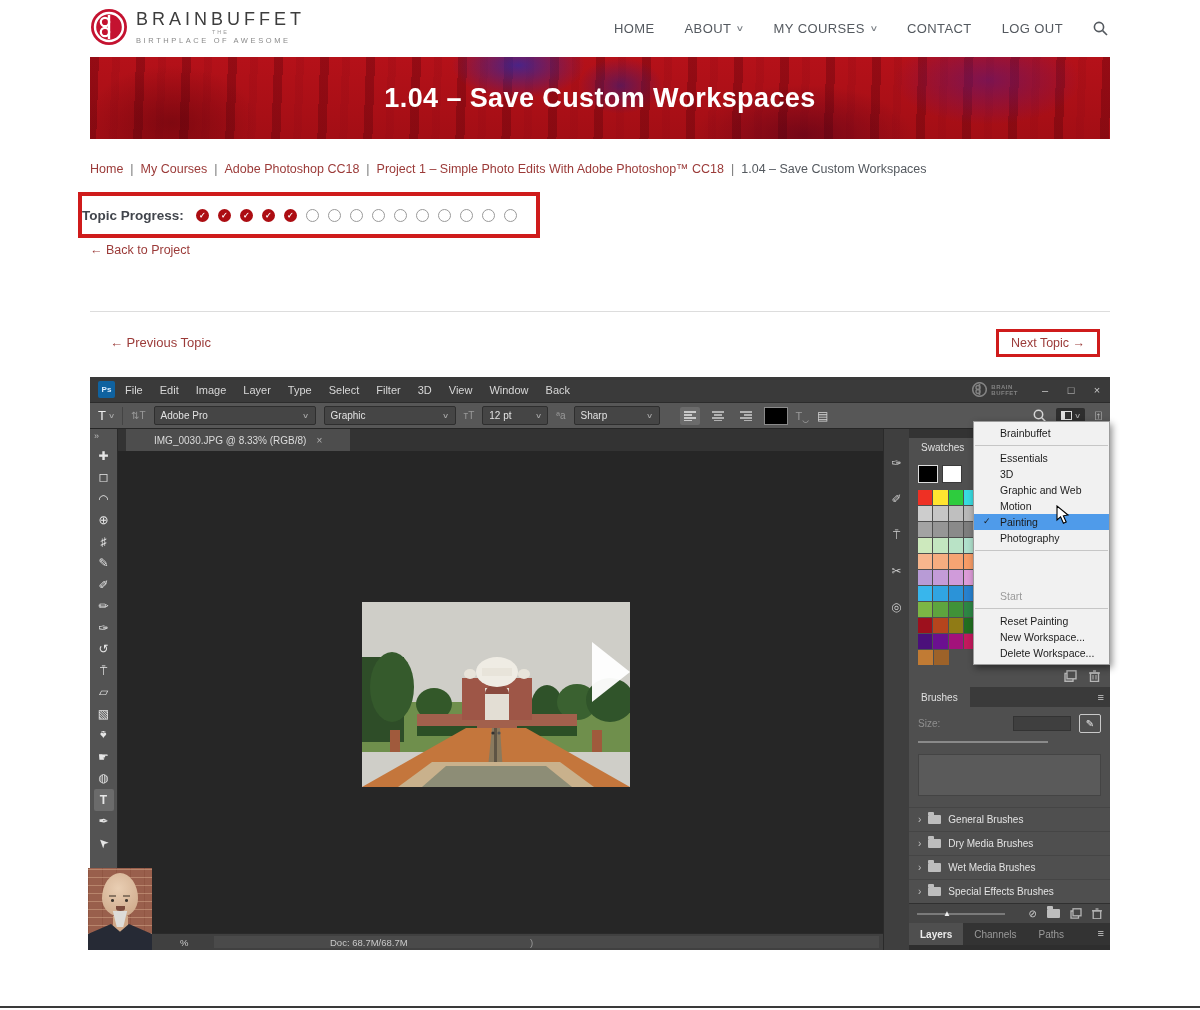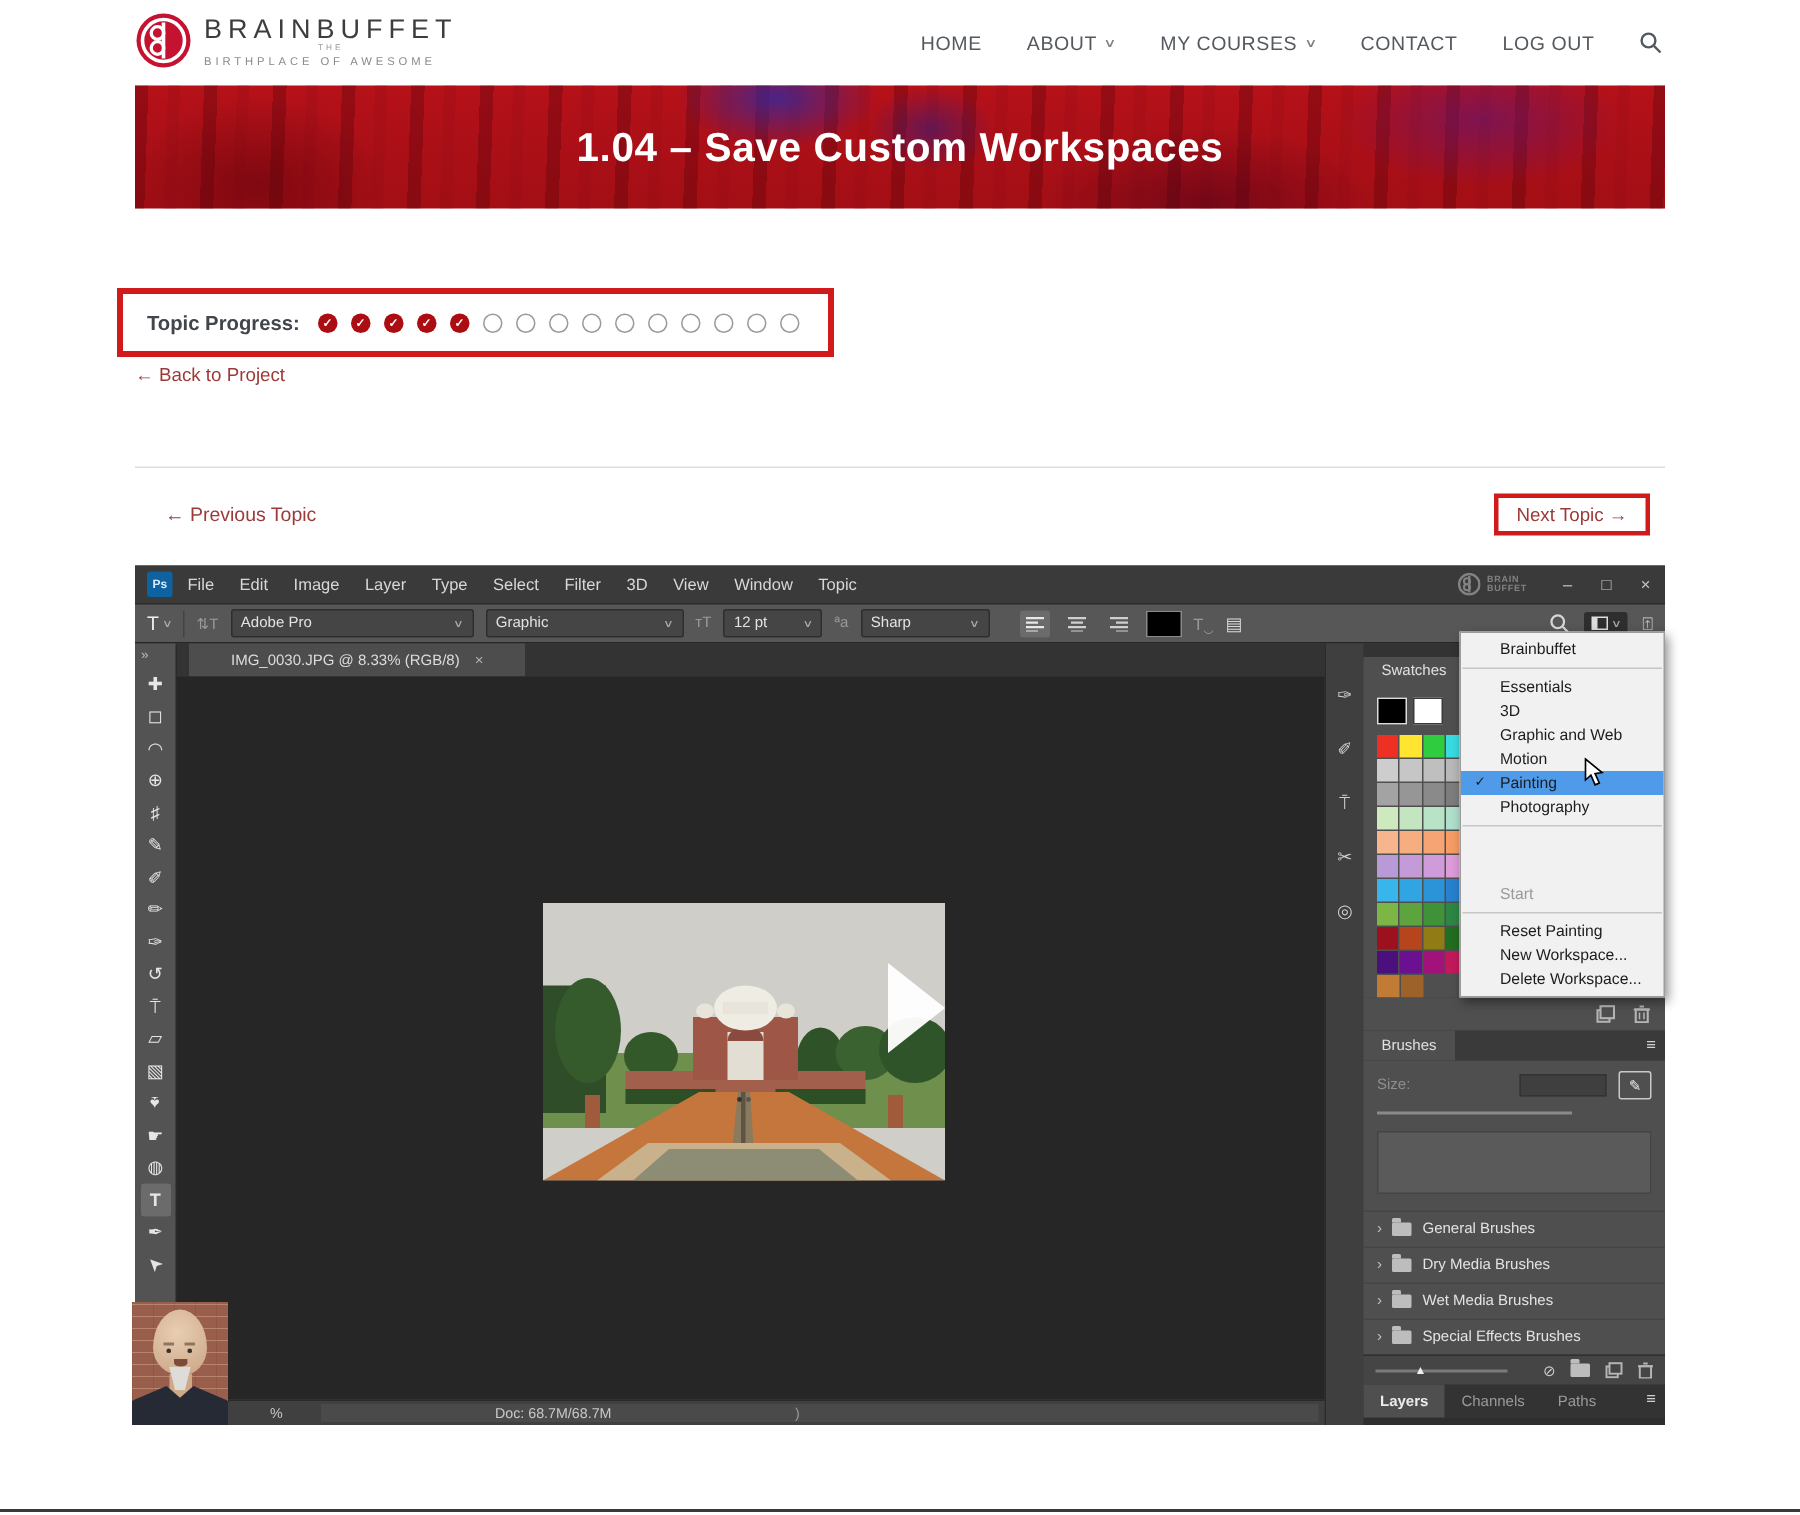--- a/index.html
+++ b/index.html
@@ -28,21 +28,21 @@
       repeating-linear-gradient(92deg, rgba(75,0,10,.30) 0 9px, rgba(0,0,0,0) 9px 22px, rgba(150,12,22,.28) 22px 30px, rgba(0,0,0,0) 30px 46px),
       linear-gradient(180deg,#b51119,#a30e15);
     display:flex;align-items:center;justify-content:center;}
   .banner h1{margin:0;color:#fff;font-size:27px;font-weight:600;letter-spacing:.4px;}
 
   
   .breadcrumb{position:absolute;left:90px;top:162px;font-size:12.5px;color:#9b3a38;}
   .crumb{color:#9b3a38;cursor:pointer;}
   .crumb.last{color:#54595f;cursor:default;}
   .crumb-sep{color:#777;margin:0 7px;}
-  .progress-box{position:absolute;left:78px;top:192px;width:454px;height:38px;border:4px solid #cf1b1b;display:flex;align-items:center;padding-left:16px;gap:8px;background:#fff;}
+  .progress-box{position:absolute;left:78px;top:192px;width:454px;height:38px;border:4px solid #cf1b1b;display:flex;align-items:center;padding-left:0;gap:8px;background:#fff;}
   .progress-label{font-size:13.5px;font-weight:bold;color:#41454c;margin-right:4px;}
   .dot{width:13px;height:13px;border-radius:50%;box-sizing:border-box;display:flex;align-items:center;justify-content:center;cursor:pointer;}
   .dot.done{background:#ac0d12;color:#fff;font-size:8px;font-weight:bold;}
   .dot.todo{border:1.5px solid #9a9a9a;background:#fff;}
   .back-link{position:absolute;left:90px;top:243px;font-size:12.5px;color:#9b3a38;cursor:pointer;}
   .rule{position:absolute;left:90px;top:303px;width:1020px;border:0;border-top:1px solid #ddd;}
   .prev-link{position:absolute;left:110px;top:335px;font-size:13px;color:#9b3a38;cursor:pointer;}
   .next-box{position:absolute;left:996px;top:329px;width:98px;height:22px;border:3px solid #cf1b1b;display:flex;align-items:center;justify-content:center;font-size:12.5px;color:#9b3a38;cursor:pointer;}
 
   
@@ -192,20 +192,21 @@
             <line x1="9.6" y1="9.6" x2="14" y2="14" stroke="#54595f" stroke-width="1.6"></line>
           </svg>
         </span>
       </nav>
   </header>
 
   <div class="banner">
     <h1>1.04 – Save Custom Workspaces</h1>
   </div>
 
+  <div class="breadcrumb"><a class="crumb">Home</a><span class="crumb-sep">|</span><a class="crumb">My Courses</a><span class="crumb-sep">|</span><a class="crumb">Adobe Photoshop CC18</a><span class="crumb-sep">|</span><a class="crumb">Project 1 – Simple Photo Edits With Adobe Photoshop™ CC18</a><span class="crumb-sep">|</span><a class="crumb last">1.04 – Save Custom Workspaces</a></div>
 
   <div class="progress-box">
     <span class="progress-label">Topic Progress:</span>
     <span id="dots" style="display:flex;gap:9px;">
         <span class="dot done">✓</span>
         <span class="dot done">✓</span>
         <span class="dot done">✓</span>
         <span class="dot done">✓</span>
         <span class="dot done">✓</span>
         <span class="dot todo"></span>
@@ -234,21 +235,21 @@
           <span class="ps-menu">File</span>
           <span class="ps-menu">Edit</span>
           <span class="ps-menu">Image</span>
           <span class="ps-menu">Layer</span>
           <span class="ps-menu">Type</span>
           <span class="ps-menu">Select</span>
           <span class="ps-menu">Filter</span>
           <span class="ps-menu">3D</span>
           <span class="ps-menu">View</span>
           <span class="ps-menu">Window</span>
-          <span class="ps-menu">Topic</span>
+          <span class="ps-menu">Back</span>
         </span>
       <span class="ps-titlebar-right">
         <span class="bb-mark">
           <svg width="15" height="15">
             <circle cx="7.5" cy="7.5" r="6.8" fill="none" stroke="#9a9a9a" stroke-width="1.6"></circle>
             <path d="M7.5 2 v11" stroke="#9a9a9a" stroke-width="1.6"></path>
             <circle cx="6" cy="5.5" r="2" fill="none" stroke="#9a9a9a" stroke-width="1.4"></circle>
             <circle cx="6" cy="9.5" r="2" fill="none" stroke="#9a9a9a" stroke-width="1.4"></circle>
           </svg>
           <span class="bb-mark-text">

